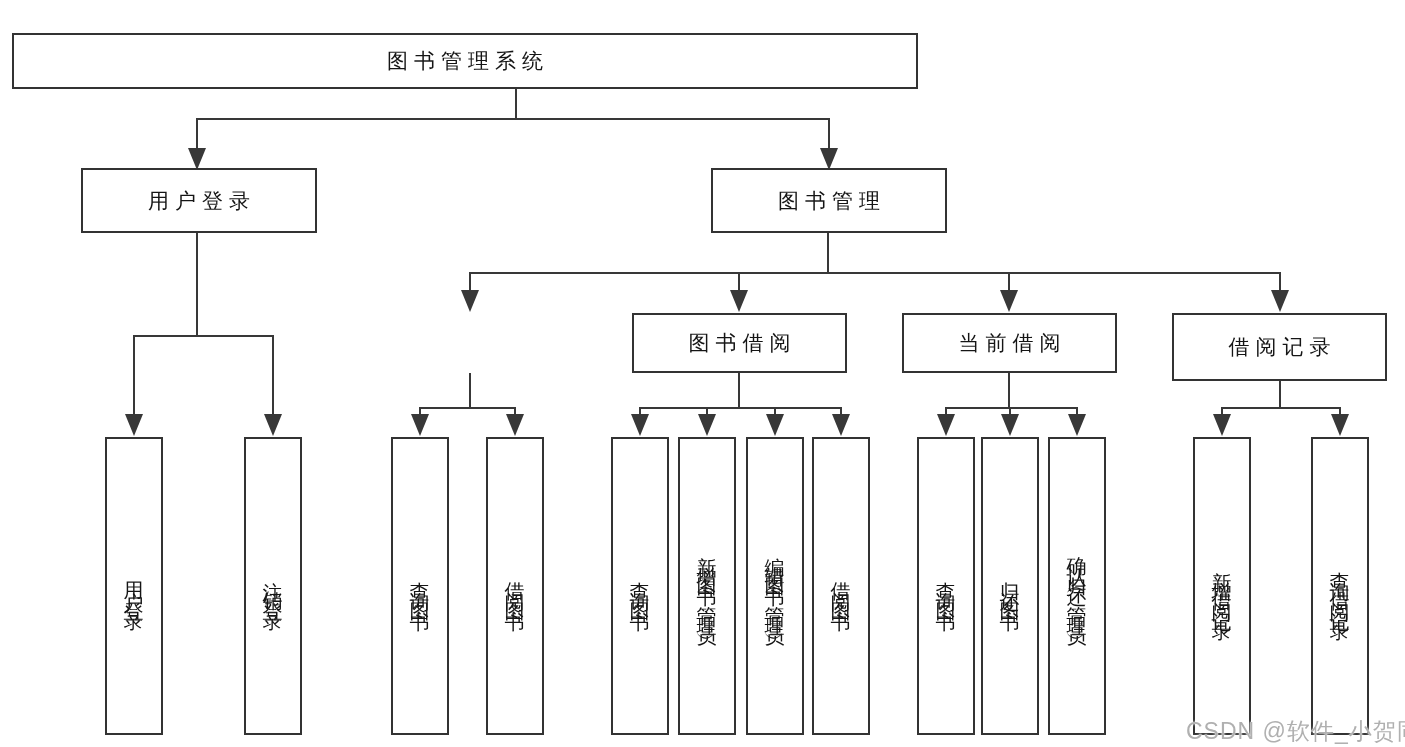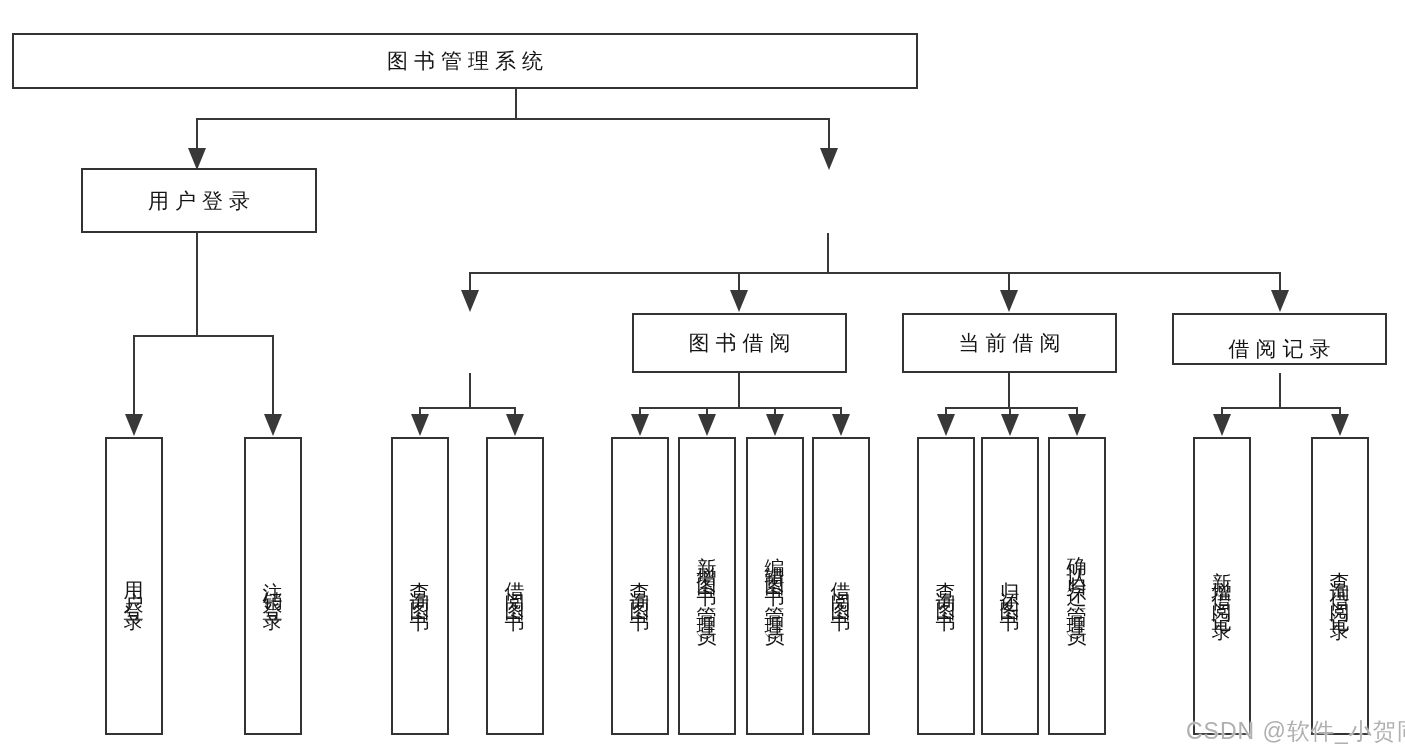--- a/index.html
+++ b/index.html
@@ -75,31 +75,34 @@
 <div class="canvas">
 
   <div class="node" style="left:12px;top:12px;width:906px;height:56px;margin-top:21px;">
     <span class="hlabel">图书管理系统</span>
   </div>
 
   <div class="node" style="left:81px;top:168px;width:236px;height:65px;">
     <span class="hlabel">用户登录</span>
   </div>
 
+  <div class="node" style="left:711px;top:168px;width:236px;height:65px;">
+    <span class="hlabel">图书管理</span>
+  </div>
 
 
   <div class="node" style="left:902px;top:313px;width:215px;height:60px;">
     <span class="hlabel">当前借阅</span>
   </div>
 
   <div class="node" style="left:632px;top:313px;width:215px;height:60px;">
     <span class="hlabel">图书借阅</span>
   </div>
 
-  <div class="node" style="left:1172px;top:313px;width:215px;height:52px;align-items:flex-end;">
+  <div class="node" style="left:1172px;top:313px;width:215px;height:68px;">
     <span class="hlabel">借阅记录</span>
   </div>
 
   <div class="node vnode" style="left:105px;">
     <span class="vlabel">用户登录</span>
   </div>
   <div class="node vnode" style="left:244px;">
     <span class="vlabel">注销登录</span>
   </div>
 

